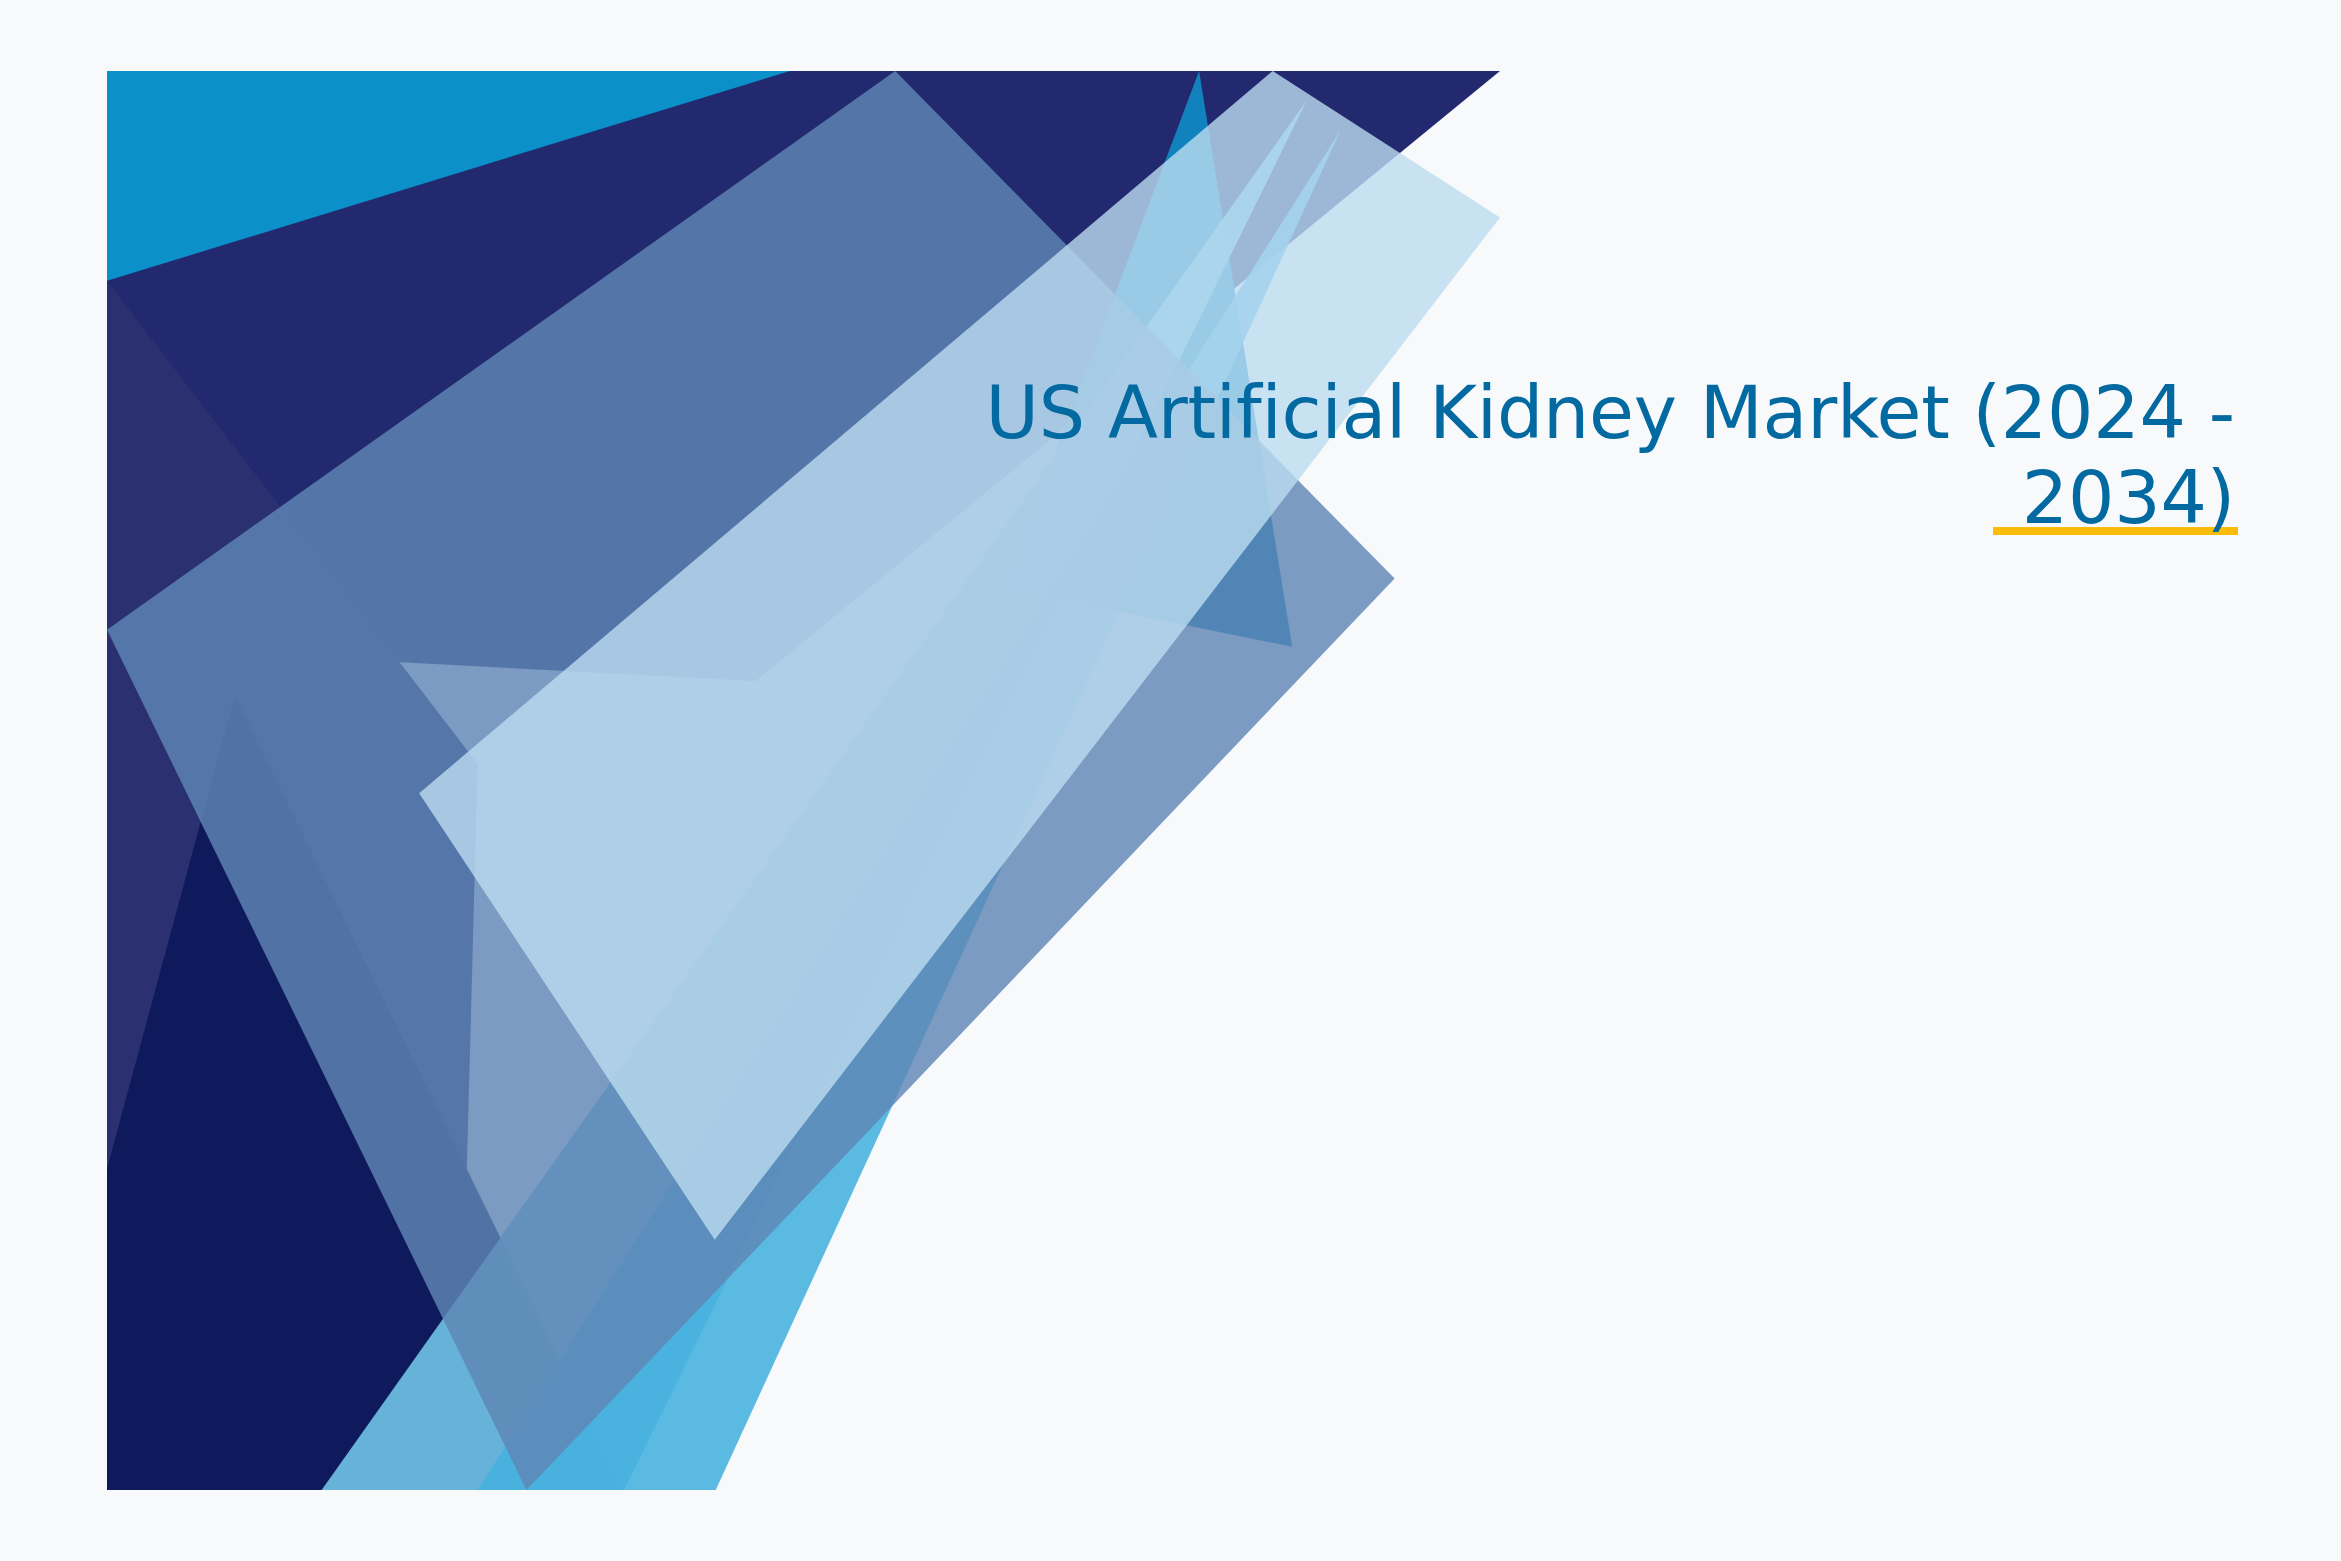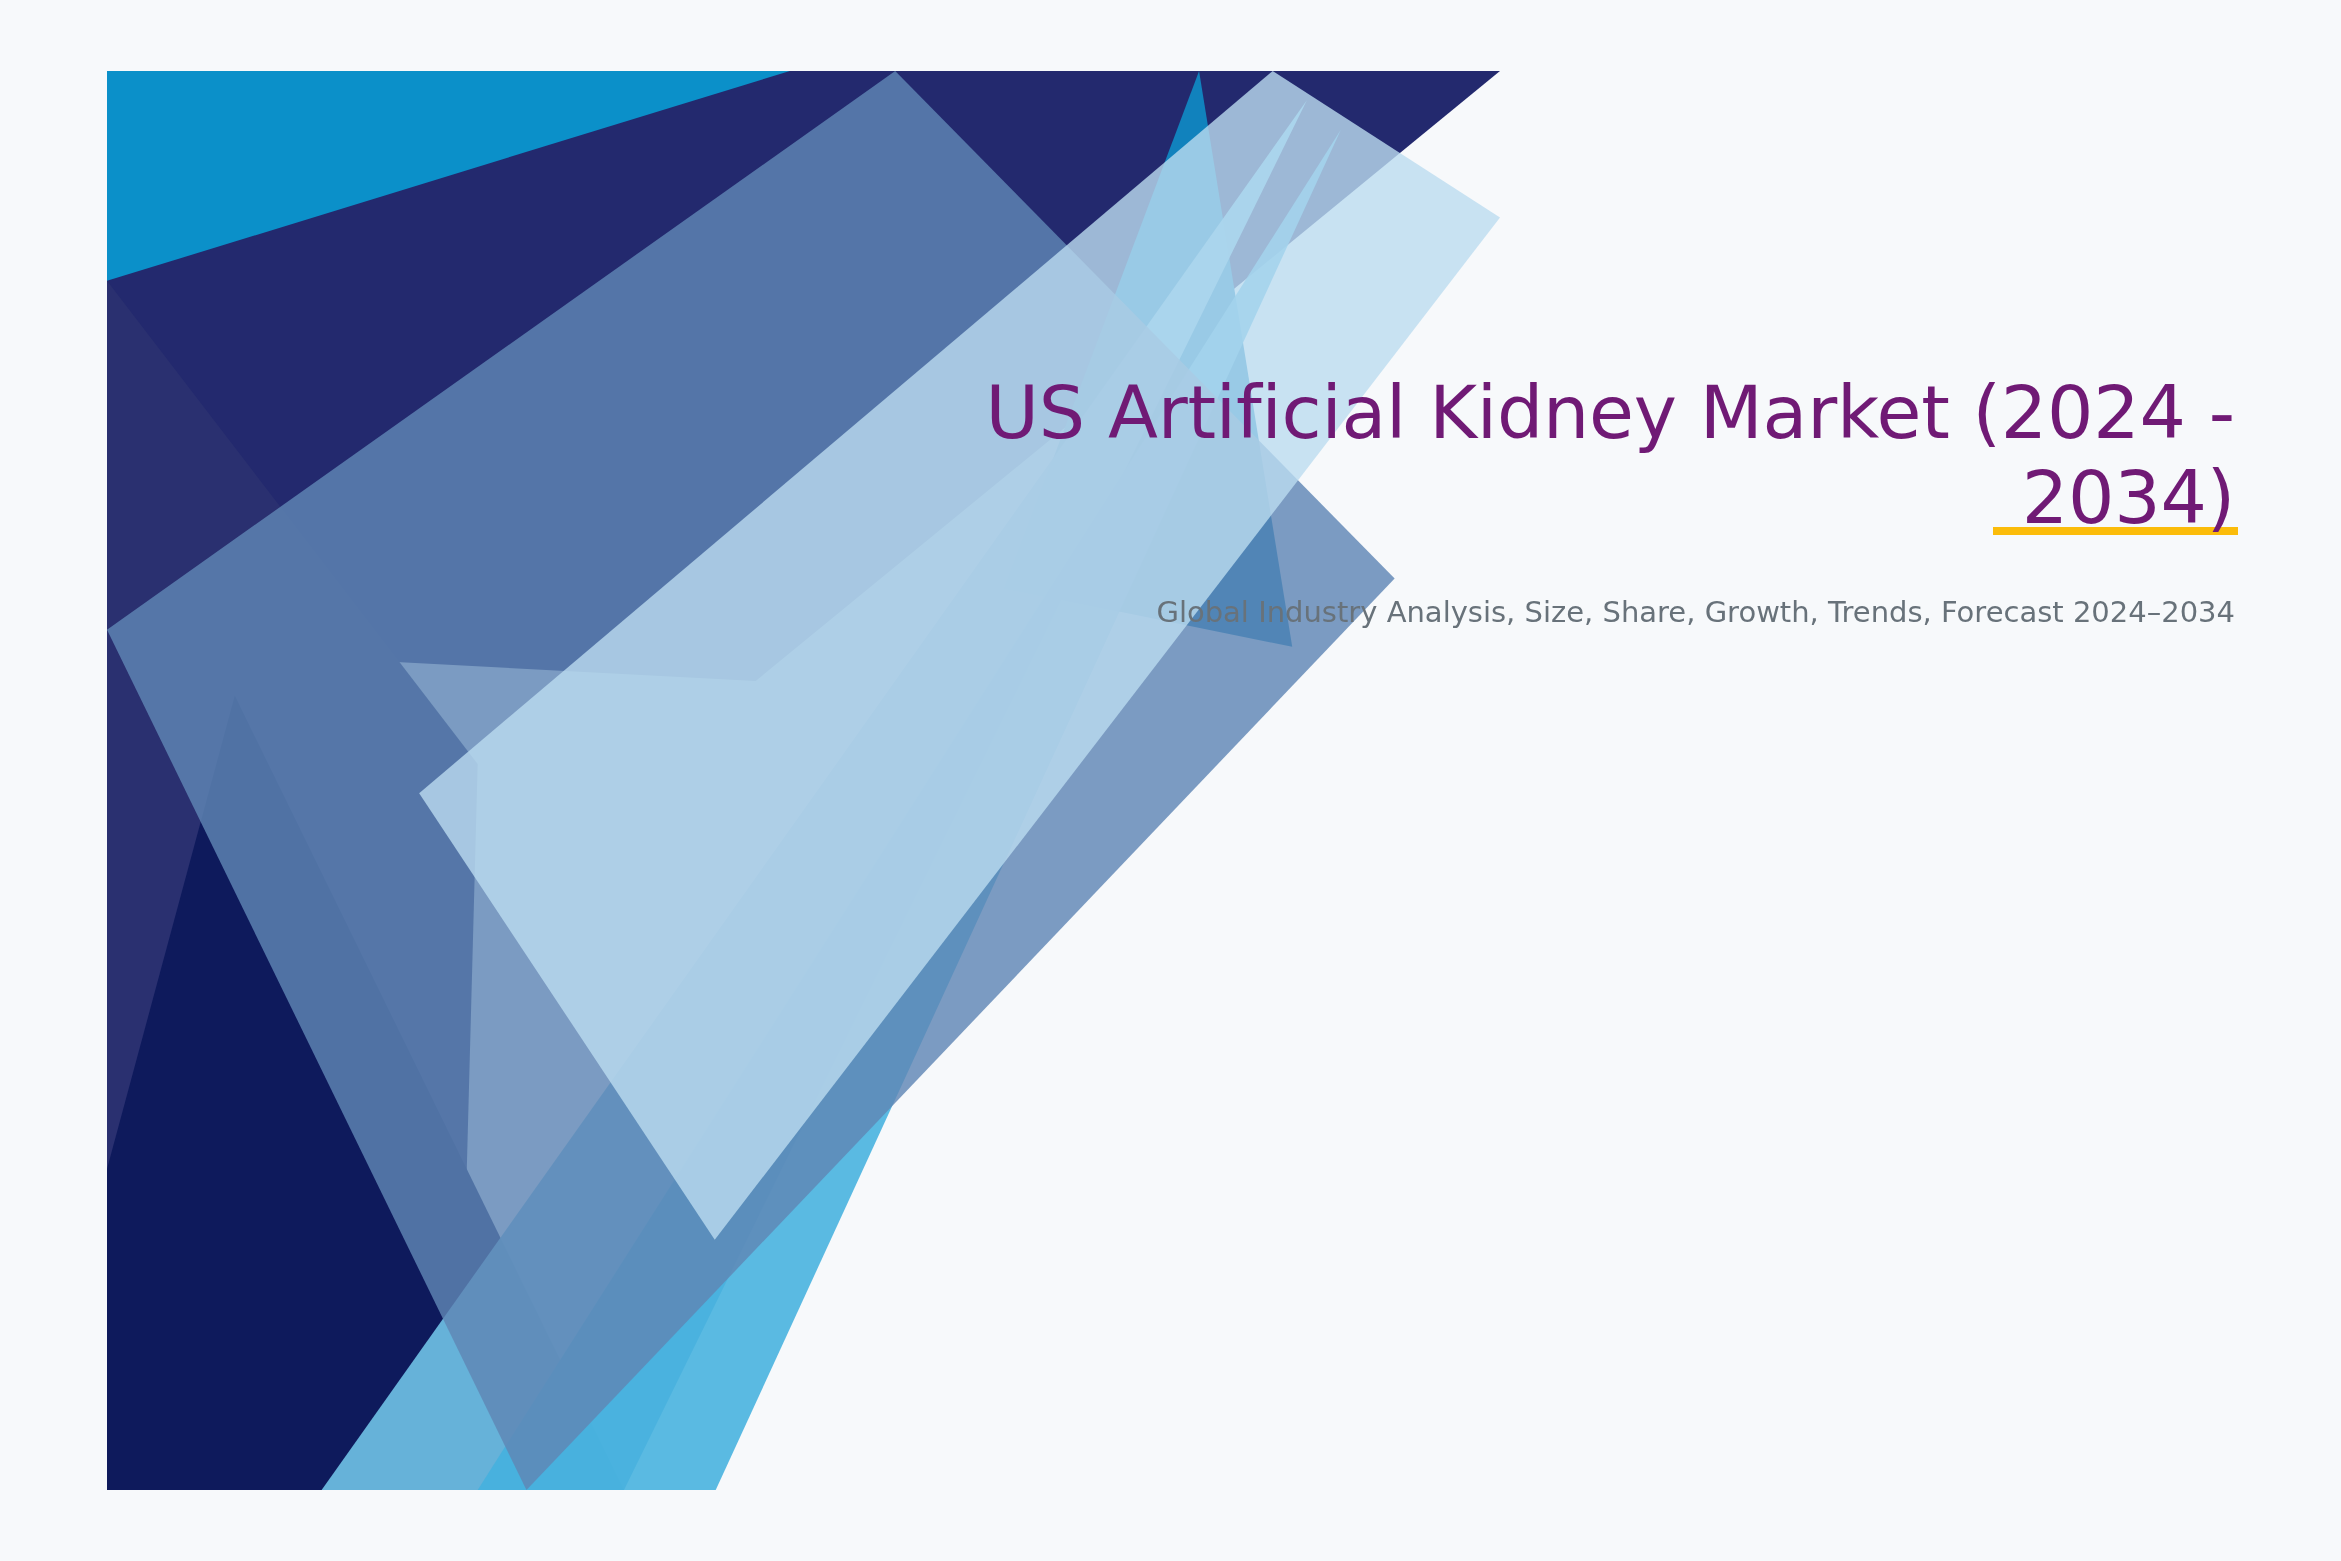--- a/index.html
+++ b/index.html
@@ -44,21 +44,21 @@
     position: relative;
     display: block;
   }
   .cover-title {
     margin: 0;
     font-family: "DejaVu Sans", sans-serif;
     font-weight: 400;
     font-size: 73px;
     line-height: 1.16;
     letter-spacing: -0.2px;
-    color: #701a75;
+    color: #0369a1;
     text-align: right;
     position: relative;
     z-index: 2;
   }
   .accent-bar {
     position: absolute;
     left: 1066px;
     top: 156px;
     width: 245px;
     height: 8.3px;
@@ -109,17 +109,16 @@
         <polygon points="2390,0 2856,300 1246,2395 640,1480" fill="#bcdcf0" opacity="0.80"></polygon>
       </g>
     </svg>
   </div>
 
   <div class="text-block">
     <div class="title-wrap">
       <div class="accent-bar"></div>
       <h1 class="cover-title">US Artificial Kidney Market (2024 - 2034)</h1>
     </div>
-    <p class="cover-subtitle">Global Industry Analysis, Size, Share, Growth, Trends, Forecast 2024–2034</p>
   </div>
 
 </div>
 
 
 </body></html>

